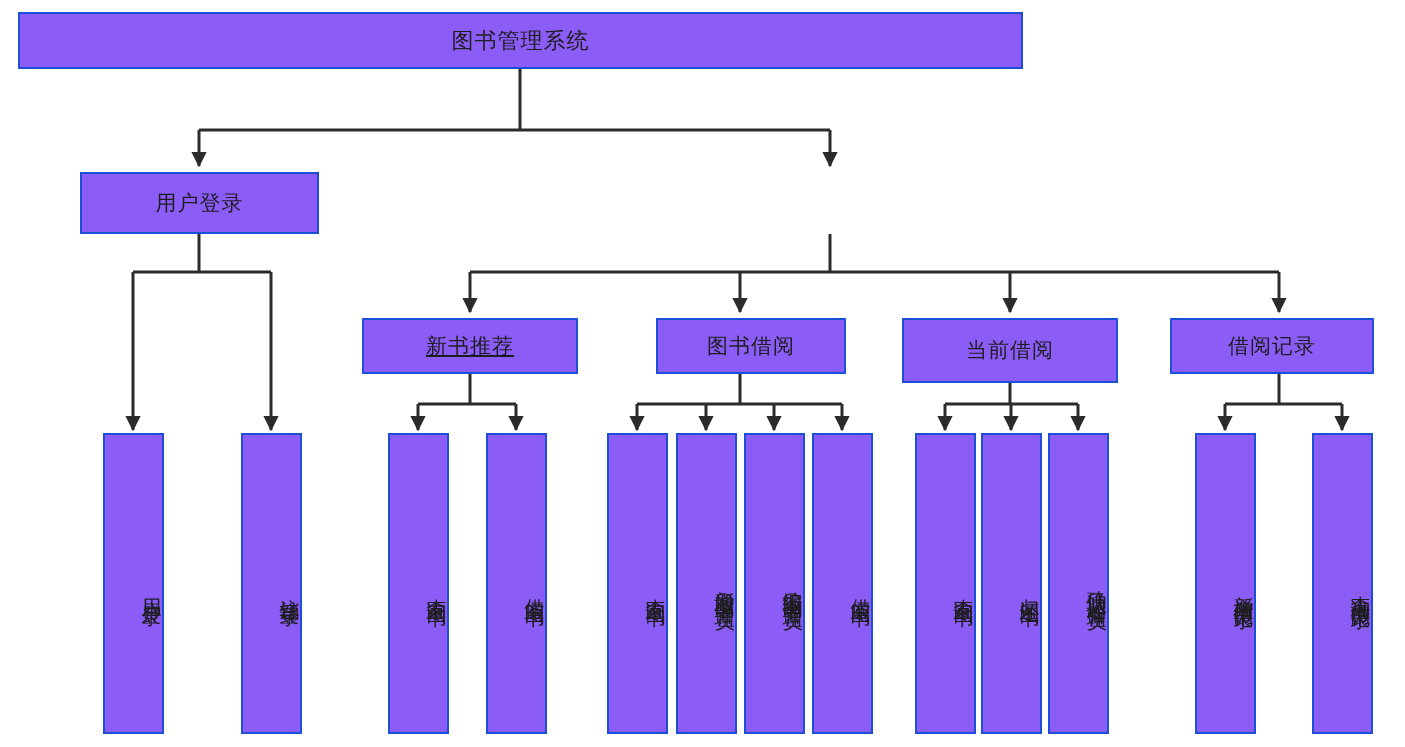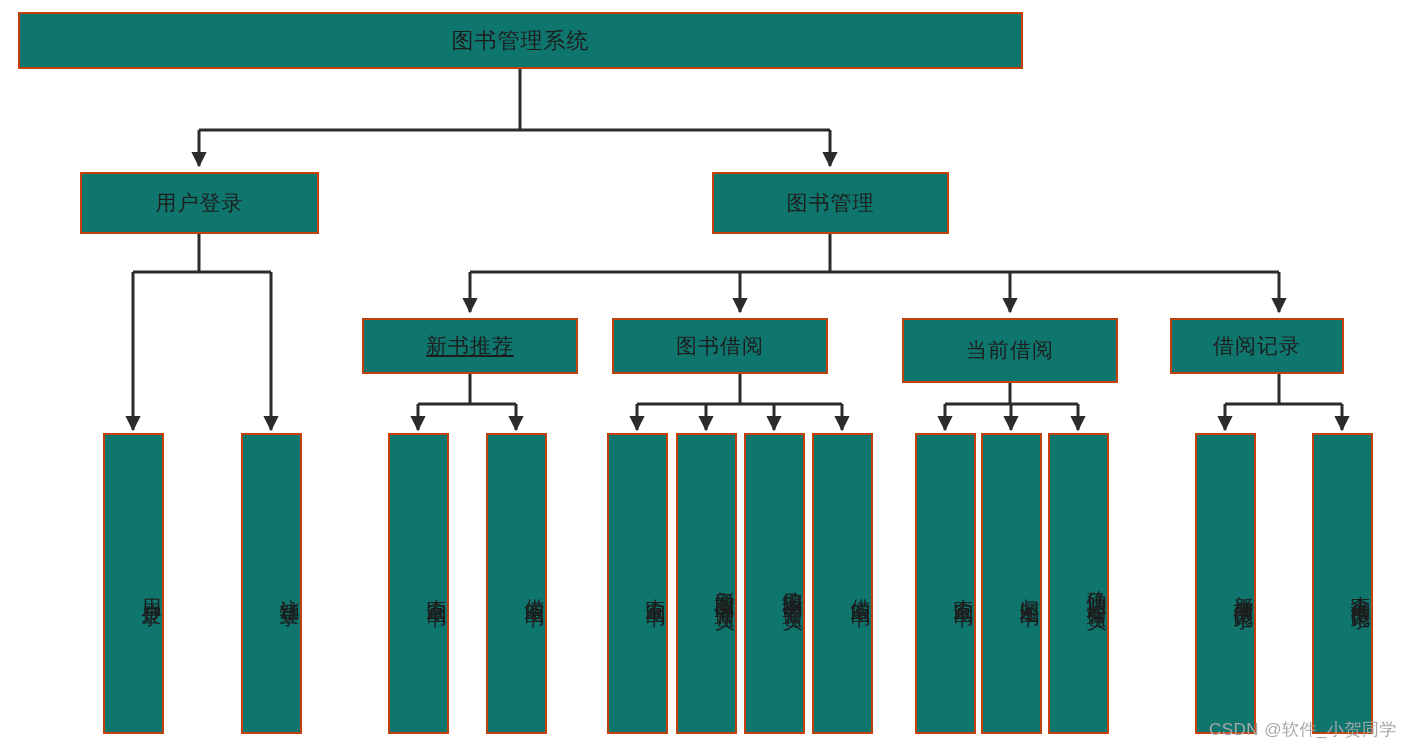--- a/index.html
+++ b/index.html
@@ -21,22 +21,22 @@
   #svg-layer {
     position: absolute;
     left: 0;
     top: 0;
     width: 1405px;
     height: 747px;
   }
   .node {
     position: absolute;
     box-sizing: border-box;
-    border: 2px solid #c2410c;
-    background: #0f766e;
+    border: 2px solid #1d4ed8;
+    background: #8b5cf6;
     display: flex;
     align-items: center;
     justify-content: center;
     text-align: center;
     color: #1d1d1d;
     z-index: 2;
   }
   .node.h {
     font-size: 21px;
     line-height: 1.15;
@@ -126,34 +126,31 @@
     </g>
   </svg>
 
   <div class="node root h" style="left:18px; top:12px; width:1005px; height:57px;">
     <span>图书管理系统</span>
   </div>
 
   <div class="node h" style="left:80px; top:172px; width:239px; height:62px;">
     <span>用户登录</span>
   </div>
-  <div class="node h" style="left:712px; top:172px; width:237px; height:62px;">
-    <span>图书管理</span>
-  </div>
 
   <div class="node h" style="left:362px; top:318px; width:216px; height:56px;text-decoration:underline;">
     <span>新书推荐</span>
   </div>
-  <div class="node h" style="left:612px; top:318px; width:216px; height:56px;">
+  <div class="node h" style="left:656px; top:318px; width:190px; height:56px;">
     <span>图书借阅</span>
   </div>
   <div class="node h" style="left:902px; top:318px; width:216px; height:65px;">
     <span>当前借阅</span>
   </div>
-  <div class="node h" style="left:1170px; top:318px; width:174px; height:56px;">
+  <div class="node h" style="left:1170px; top:318px; width:204px; height:56px;">
     <span>借阅记录</span>
   </div>
 
   <div class="node v" style="left:103px; top:433px; width:61px; height:301px;">
     <span class="vtxt">用户登录</span>
   </div>
   <div class="node v" style="left:241px; top:433px; width:61px; height:301px;">
     <span class="vtxt">注销登录</span>
   </div>
 
@@ -187,15 +184,14 @@
     <span class="vtxt">确认归还（管理员）</span>
   </div>
 
   <div class="node v" style="left:1195px; top:433px; width:61px; height:301px;">
     <span class="vtxt">新增借阅记录</span>
   </div>
   <div class="node v" style="left:1312px; top:433px; width:61px; height:301px;">
     <span class="vtxt">查询借阅记录</span>
   </div>
 
-  <div class="watermark">CSDN @软件_小贺同学</div>
 
 </div>
 
 </body></html>

